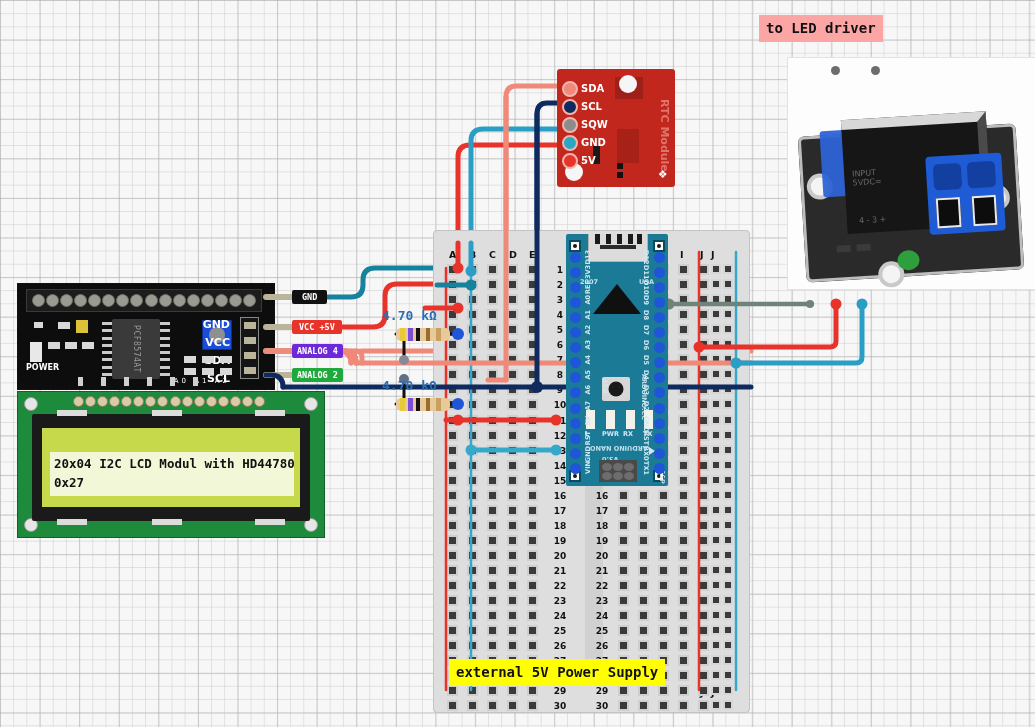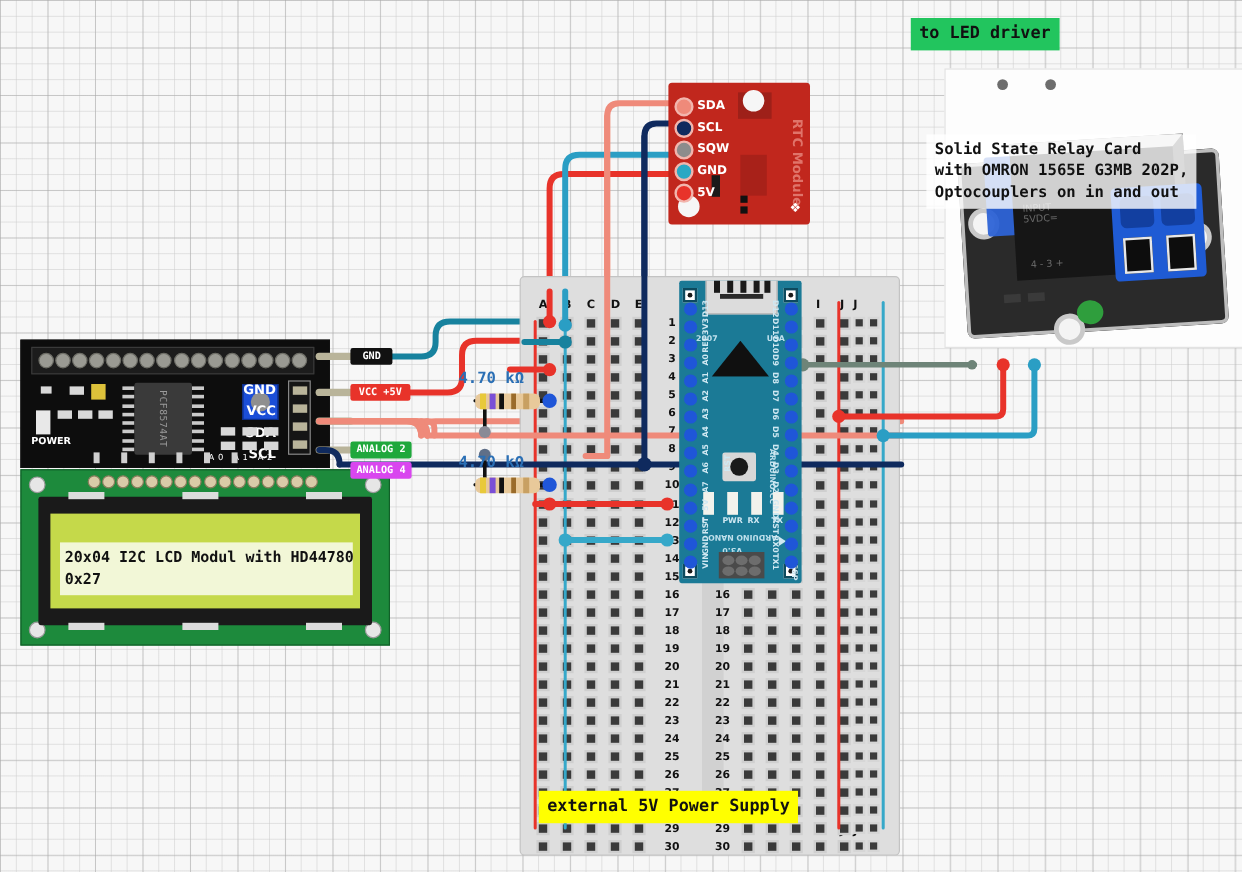--- a/index.html
+++ b/index.html
@@ -12,21 +12,21 @@
       linear-gradient(to bottom, rgba(165,165,165,.45) 1px, transparent 1px),
       linear-gradient(to right, rgba(205,205,205,.55) 1px, transparent 1px),
       linear-gradient(to bottom, rgba(205,205,205,.55) 1px, transparent 1px);
     background-size:39.6px 39.6px,39.6px 39.6px,13.2px 13.2px,13.2px 13.2px;
   }
   #stage{position:absolute;inset:0;}
   .abs{position:absolute;}
 
   
   .callout{
-    position:absolute;background:#22c55e;color:#111;
+    position:absolute;background:#fca5a5;color:#111;
     font-family:"DejaVu Sans Mono","Liberation Mono",monospace;
     font-weight:bold;line-height:1.38;white-space:pre;
     padding:4px 7px;z-index:40;
   }
   .callout.yellow{background:#ffff00;}
   .callout.semi{background:rgba(255,255,255,.80);}
 
   
   svg.layer{position:absolute;left:0;top:0;width:1035px;height:727px;overflow:visible;}
   .wire{fill:none;stroke-linecap:round;stroke-linejoin:round;}
@@ -982,29 +982,26 @@
   <div class="reslbl" style="left:382px;top:308px;">4.70 kΩ</div>
   <div class="reslbl" style="left:382px;top:378px;">4.70 kΩ</div>
 
   <div class="abs" style="left:292px;top:290px;z-index:30;">
     <span style="display:block;background:#111;color:#fff;font-size:8.5px;font-weight:bold;padding:2px 10px;border-radius:2px;">GND</span>
   </div>
   <div class="abs" style="left:292px;top:320px;z-index:30;">
     <span style="display:block;background:#e8332a;color:#fff;font-size:8.5px;font-weight:bold;padding:2px 7px;border-radius:2px;">VCC +5V</span>
   </div>
   <div class="abs" style="left:292px;top:344px;z-index:30;">
-    <span style="display:block;background:#d946ef;color:#fff;font-size:8.5px;font-weight:bold;padding:2px 5px;border-radius:2px;margin-top:41px;">ANALOG 4</span>
+    <span style="display:block;background:#6d28d9;color:#fff;font-size:8.5px;font-weight:bold;padding:2px 5px;border-radius:2px;">ANALOG 4</span>
   </div>
   <div class="abs" style="left:292px;top:368px;z-index:30;">
     <span style="display:block;background:#1fa83c;color:#fff;font-size:8.5px;font-weight:bold;padding:2px 5px;border-radius:2px;">ANALOG 2</span>
   </div>
 
   <div class="callout" style="left:759px;top:15px;font-size:14px;">to LED driver</div>
 
-  <div class="callout semi" style="left:772px;top:112px;font-size:13px;z-index:45;">Solid State Relay Card
-with OMRON 1565E G3MB 202P,
-Optocouplers on in and out</div>
 
 
 
   <div class="callout yellow" style="left:449px;top:659px;font-size:14px;z-index:45;">external 5V Power Supply</div>
 
 </div>
 
 </body></html>

